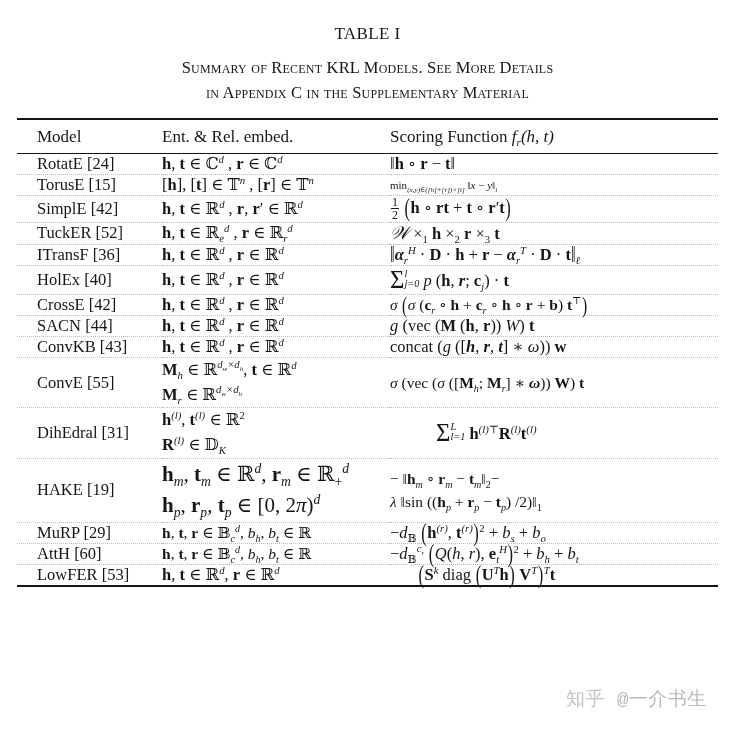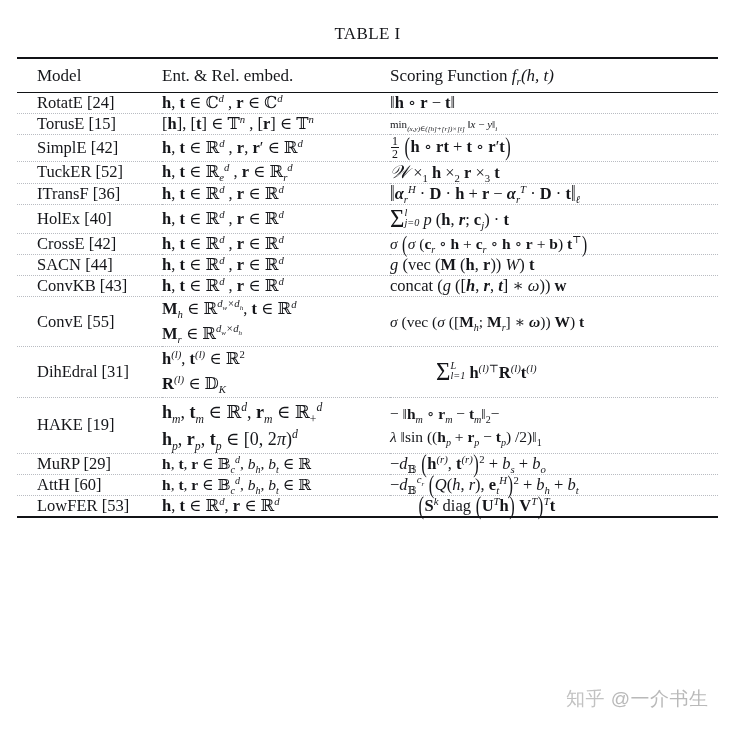--- a/index.html
+++ b/index.html
@@ -134,32 +134,34 @@
   .limits .up-l { display: block; }
   .limits .lo-l { display: block; }
 
   
   #watermark {
     position: absolute;
     left: 566px;
     top: 686px;
     font-size: 19px;
     color: #b9b9b9;
-    font-family: Liberation Sans, sans-serif;
+    font-family: Liberation Mono, monospace;
     white-space: nowrap;
     pointer-events: none;
     letter-spacing: 0.5px;
   }
   #watermark .zh-logo { color: #c2c2c2; }
 </style>
 </head>
 <body>
 
 <div id="title-block">
   <div id="table-number">TABLE I</div>
+  <div class="caption-line">Summary of Recent KRL Models. See More Details</div>
+  <div class="caption-line">in Appendix C in the Supplementary Material</div>
 </div>
 
 <table id="krl-table">
   <colgroup>
     <col class="col-model">
       <col class="col-embed">
       <col class="col-score">
   </colgroup>
 
   <thead>
@@ -300,21 +302,21 @@
         </span>
       </td>
       <td class="col-score score-cell" style="padding-left:46px;">
         <span class="bigsum">Σ</span><span class="limits"><span class="up-l m">L</span><span class="lo-l m">l=1</span></span>
         <span class="bf">h</span><sup class="m">(l)⊤</sup><span class="bf">R</span><sup class="m">(l)</sup><span class="bf">t</span><sup class="m">(l)</sup>
       </td>
     </tr>
 
     <tr class="data-row two-line">
       <td class="col-model">HAKE [19]</td>
-      <td class="col-embed embed-cell" style="white-space:normal;font-size:18px;">
+      <td class="col-embed embed-cell" style="white-space:normal;font-size:21px;">
         <span class="cell-inner">
           <span class="bf">h</span><sub class="m">m</sub>, <span class="bf">t</span><sub class="m">m</sub> ∈ <span class="bb">ℝ</span><sup class="m">d</sup>, <span class="bf">r</span><sub class="m">m</sub> ∈ <span class="bb">ℝ</span><sub>+</sub><sup class="m">d</sup>
         </span>
         <span class="cell-inner">
           <span class="bf">h</span><sub class="m">p</sub>, <span class="bf">r</span><sub class="m">p</sub>, <span class="bf">t</span><sub class="m">p</sub> ∈ [0, 2<span class="m">π</span>)<sup class="m">d</sup>
         </span>
       </td>
       <td class="col-score score-cell" style="white-space:normal;font-size:15.5px;">
         <span class="cell-inner">
           − ‖<span class="bf">h</span><sub class="m">m</sub> ∘ <span class="bf">r</span><sub class="m">m</sub> − <span class="bf">t</span><sub class="m">m</sub>‖<sub>2</sub>−

